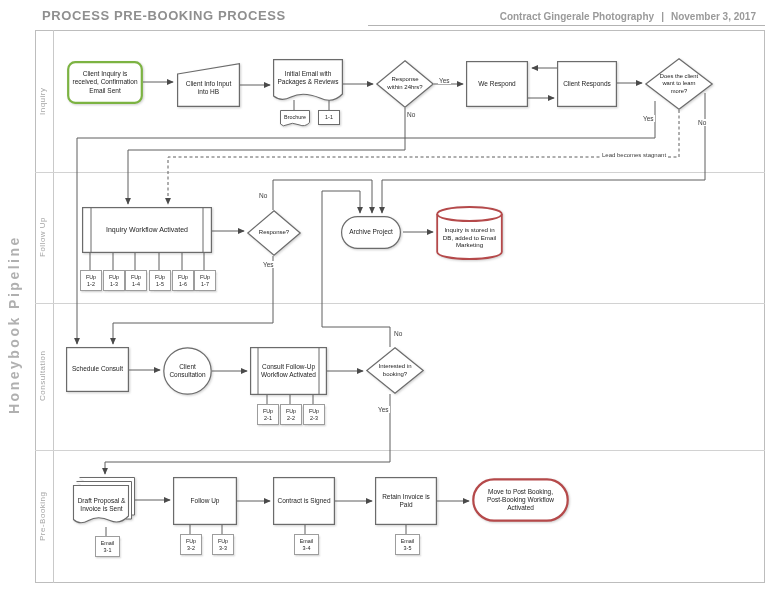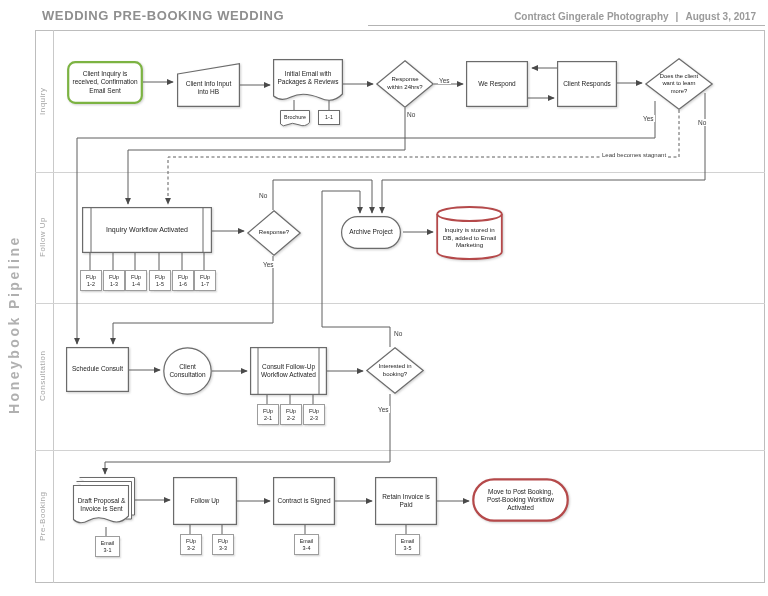--- a/index.html
+++ b/index.html
@@ -57,25 +57,25 @@
   #n-followup{left:173px;top:477px;width:64px;height:48px;}
   #n-contract{left:273px;top:477px;width:62px;height:48px;}
   #n-retainer{left:375px;top:477px;width:62px;height:48px;}
   #n-move-post{left:472px;top:478px;width:97px;height:44px;}
 </style>
 </head>
 <body>
 
 <div id="canvas">
 
-  <div class="hdr-title">WEDDING PRE-BOOKING WEDDING</div>
+  <div class="hdr-title">PROCESS PRE-BOOKING PROCESS</div>
   <div class="hdr-right">
     <span>Contract Gingerale Photography</span>
     <span>|</span>
-    <span>August 3, 2017</span>
+    <span>November 3, 2017</span>
   </div>
   <div class="hdr-rule"></div>
 
   <div class="frame"></div>
   <div class="lane-col"></div>
   <div class="lane-sep" style="top:172px;"></div>
   <div class="lane-sep" style="top:303px;"></div>
   <div class="lane-sep" style="top:450px;"></div>
   <div class="pipe-title">Honeybook Pipeline</div>
   <div class="vlabel" style="left:38px;top:66px;height:70px;">Inquiry</div>

